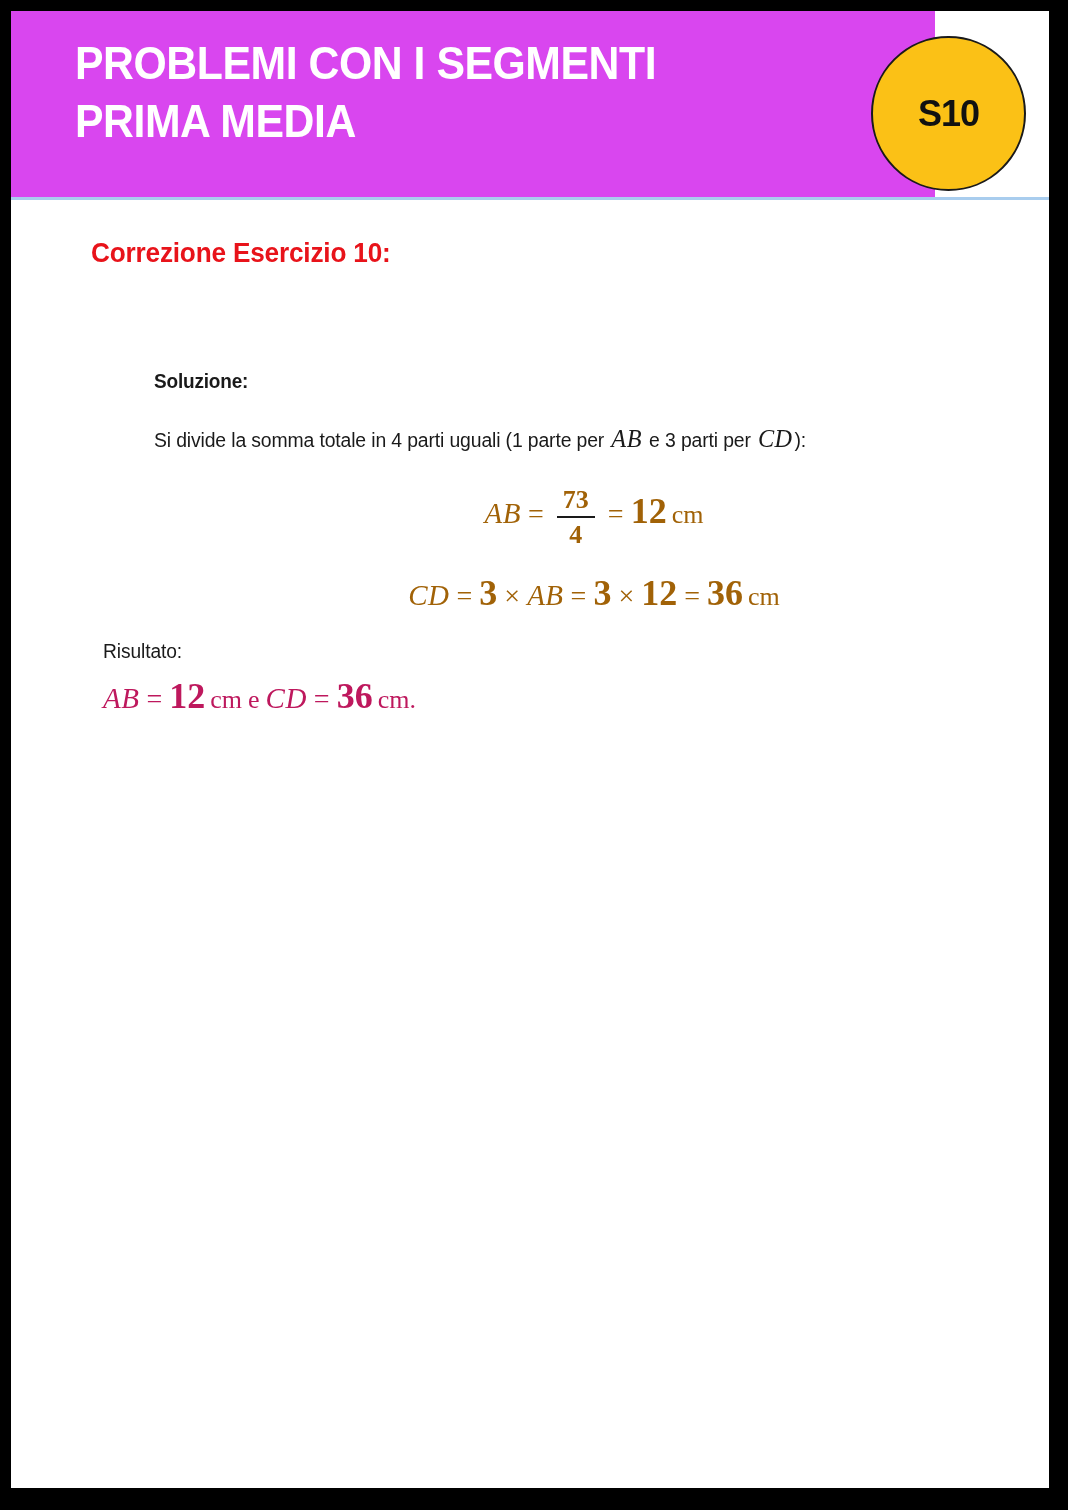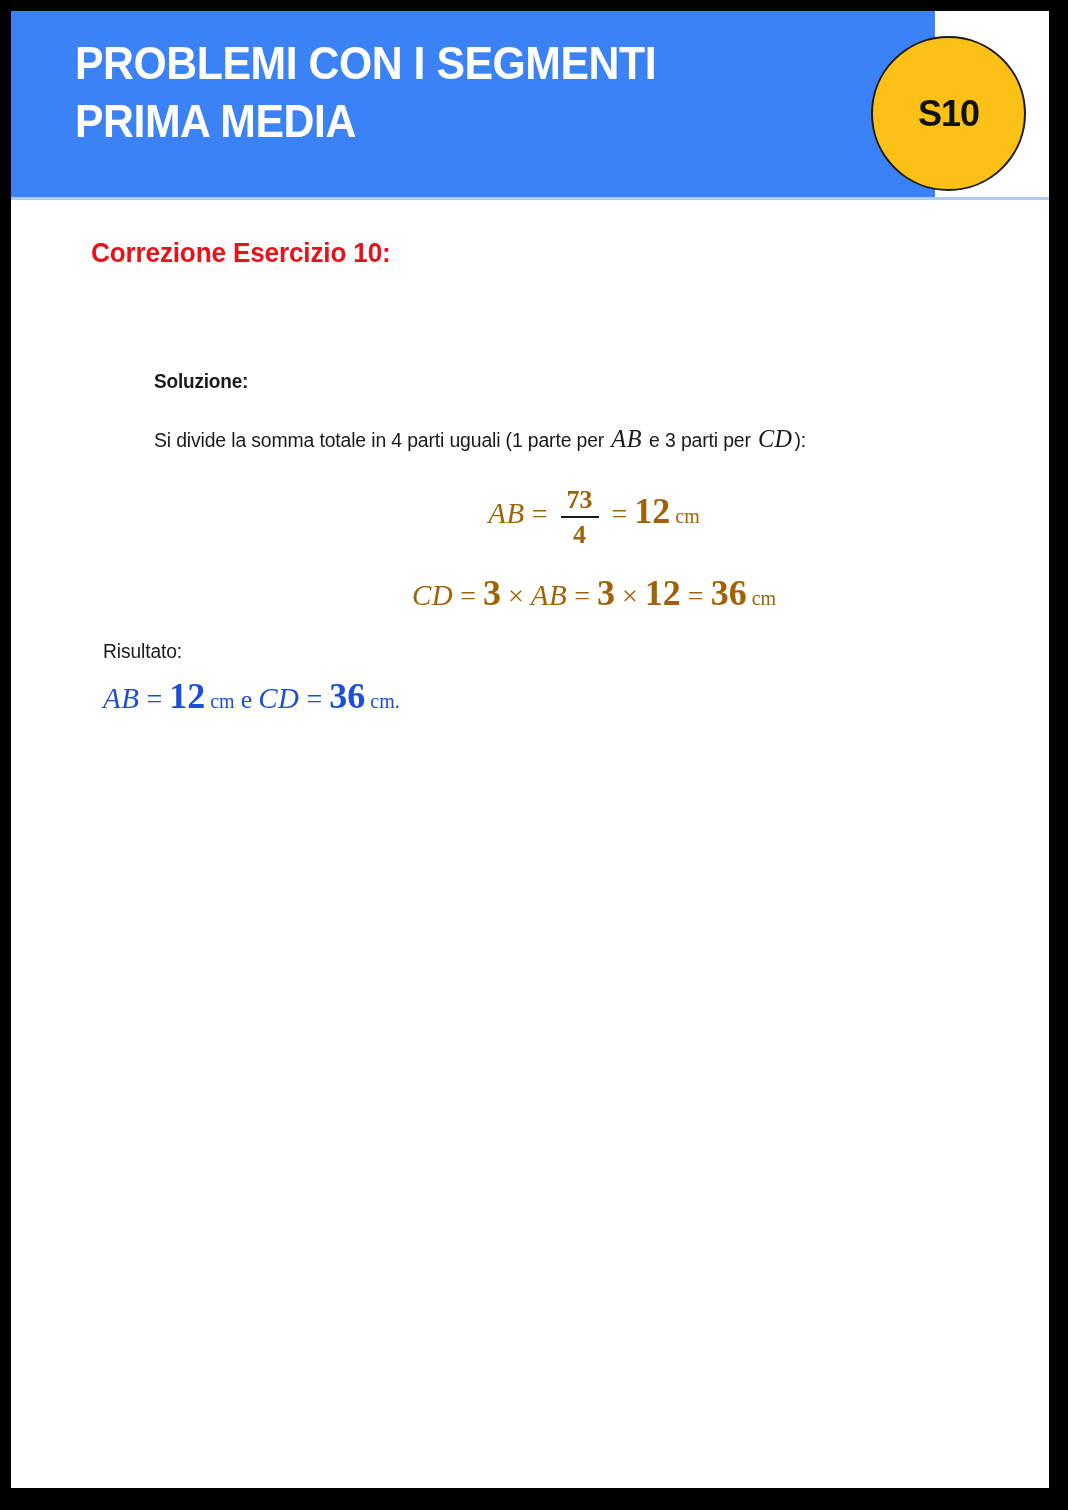--- a/index.html
+++ b/index.html
@@ -22,21 +22,21 @@
     height: 1477px;
     background: #ffffff;
     overflow: hidden;
   }
 
   
   .header {
     position: relative;
     width: 924px;
     height: 186px;
-    background: #3b82f6;
+    background: #d946ef;
     box-sizing: border-box;
   }
   .header-title {
     position: absolute;
     left: 64px;
     top: 24px;
     width: 790px;
     color: #ffffff;
     font-family: "Liberation Sans", sans-serif;
     font-weight: bold;
@@ -175,21 +175,21 @@
   }
   .m-num {
     font-family: Liberation Serif, serif;
     font-style: normal;
     font-weight: bold;
     font-size: 36px;
   }
   .m-unit {
     font-family: "Liberation Serif", serif;
     font-style: normal;
-    font-size: 20px;
+    font-size: 26px;
     padding-left: 5px;
   }
 
   .frac {
     display: inline-block;
     vertical-align: middle;
     text-align: center;
     margin: 0 6px;
     position: relative;
     top: -2px;
@@ -219,21 +219,21 @@
 
   .result-block {
     position: absolute;
     left: 92px;
     top: 440px;
     width: 880px;
   }
   .result-line {
     margin-top: 12px;
     font-family: "Liberation Serif", serif;
-    color: #1d4ed8;
+    color: #be185d;
     white-space: nowrap;
   }
   .m-text {
     font-family: "Liberation Serif", serif;
     font-style: normal;
     font-size: 26px;
     padding: 0 6px;
   }
 </style>
 </head>

